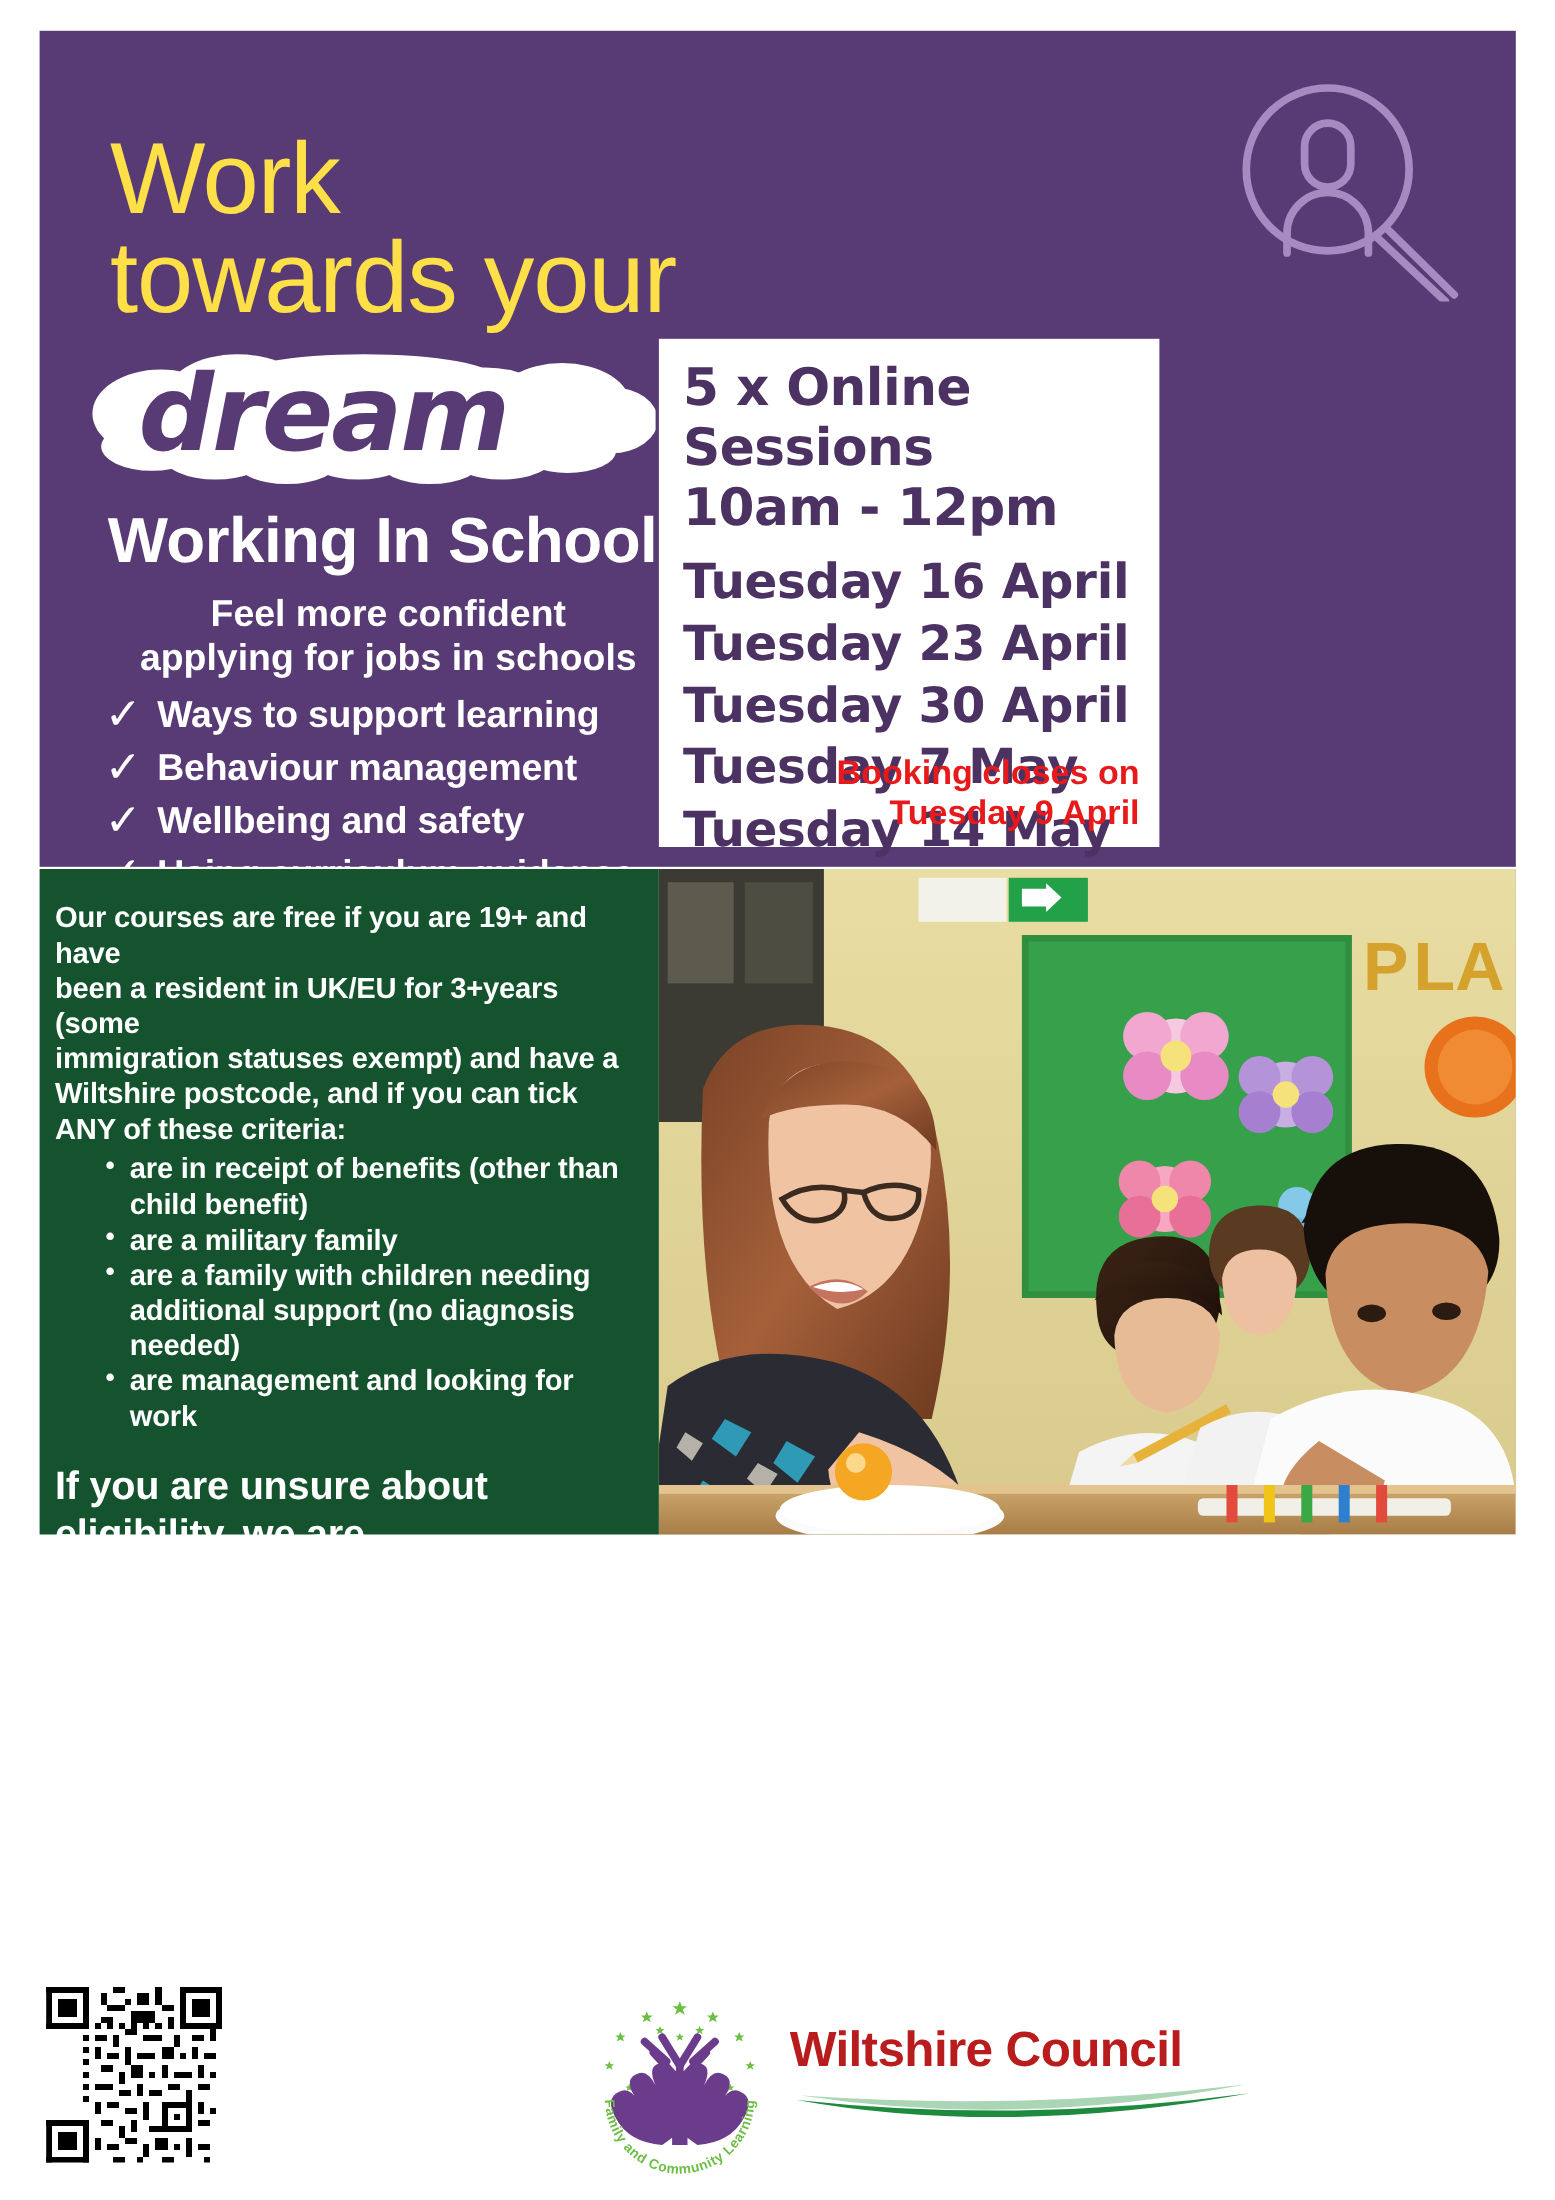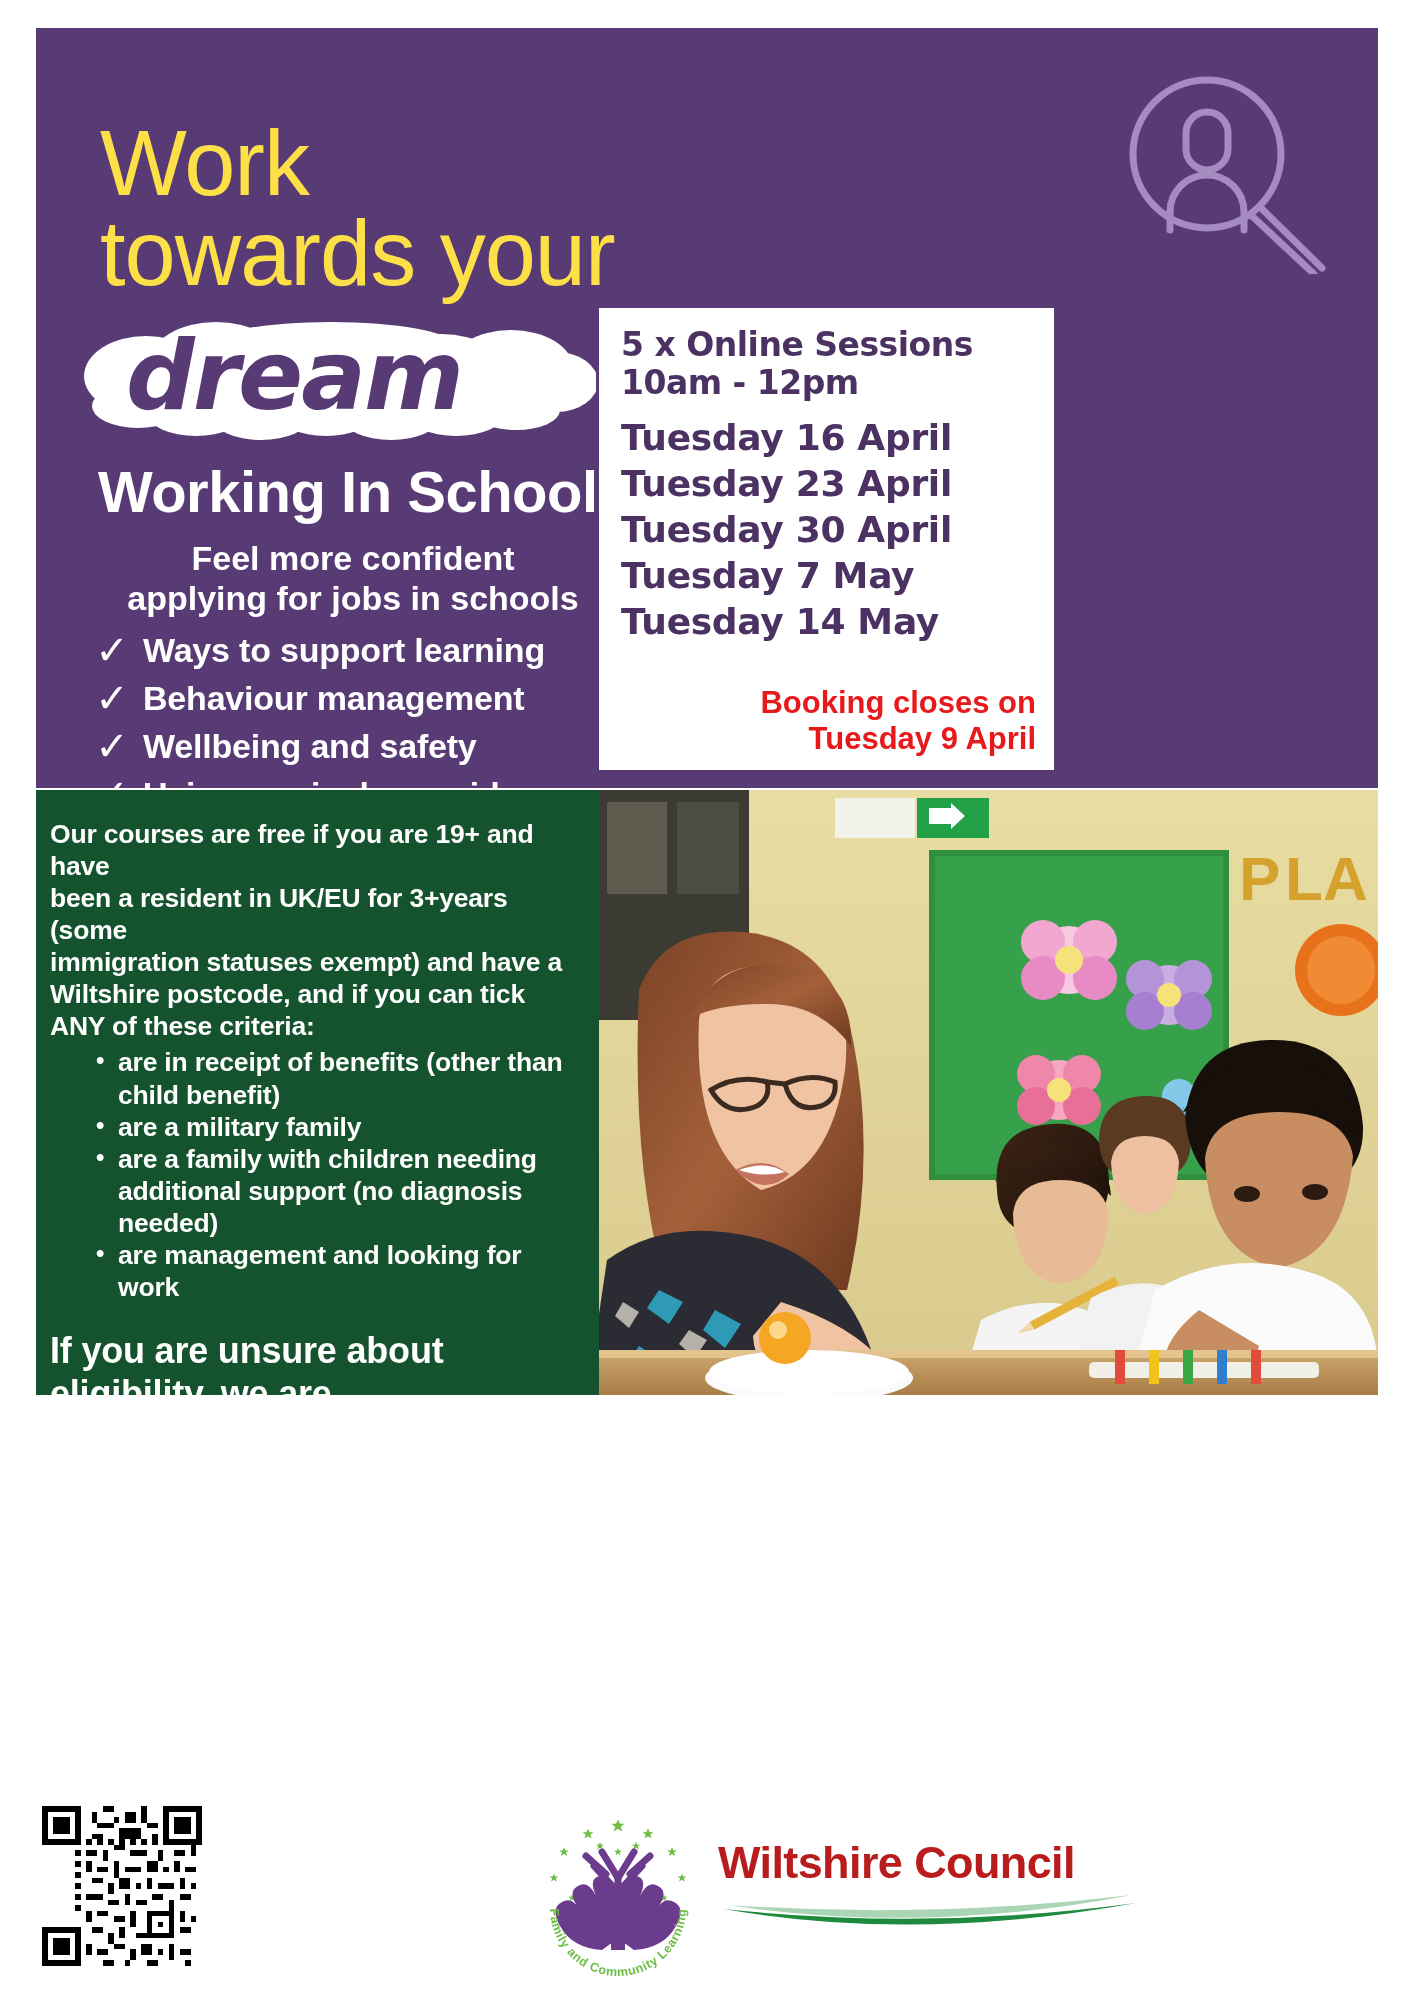--- a/index.html
+++ b/index.html
@@ -120,31 +120,31 @@
   .sessions {
     position:absolute;
     left:599px; top:308px;
     width:455px; height:462px;
     background:#ffffff;
     padding:18px 0 0 22px;
   }
   .sess-head {
     font-family:"DejaVu Sans", sans-serif;
     color:#4B3262;
-    font-size:33px;
+    font-size:47px;
     font-weight:700;
     line-height:1.16;
     letter-spacing:-0.5px;
     white-space:pre-line;
   }
   .sess-dates {
     margin-top:12px;
     font-family:"DejaVu Sans", sans-serif;
     color:#4B3262;
-    font-size:36px;
+    font-size:44px;
     font-weight:700;
     line-height:1.28;
     letter-spacing:-0.3px;
   }
   .booking {
     position:absolute;
     right:18px; bottom:14px;
     text-align:right;
     color:#E8191B;
     font-size:31px;

